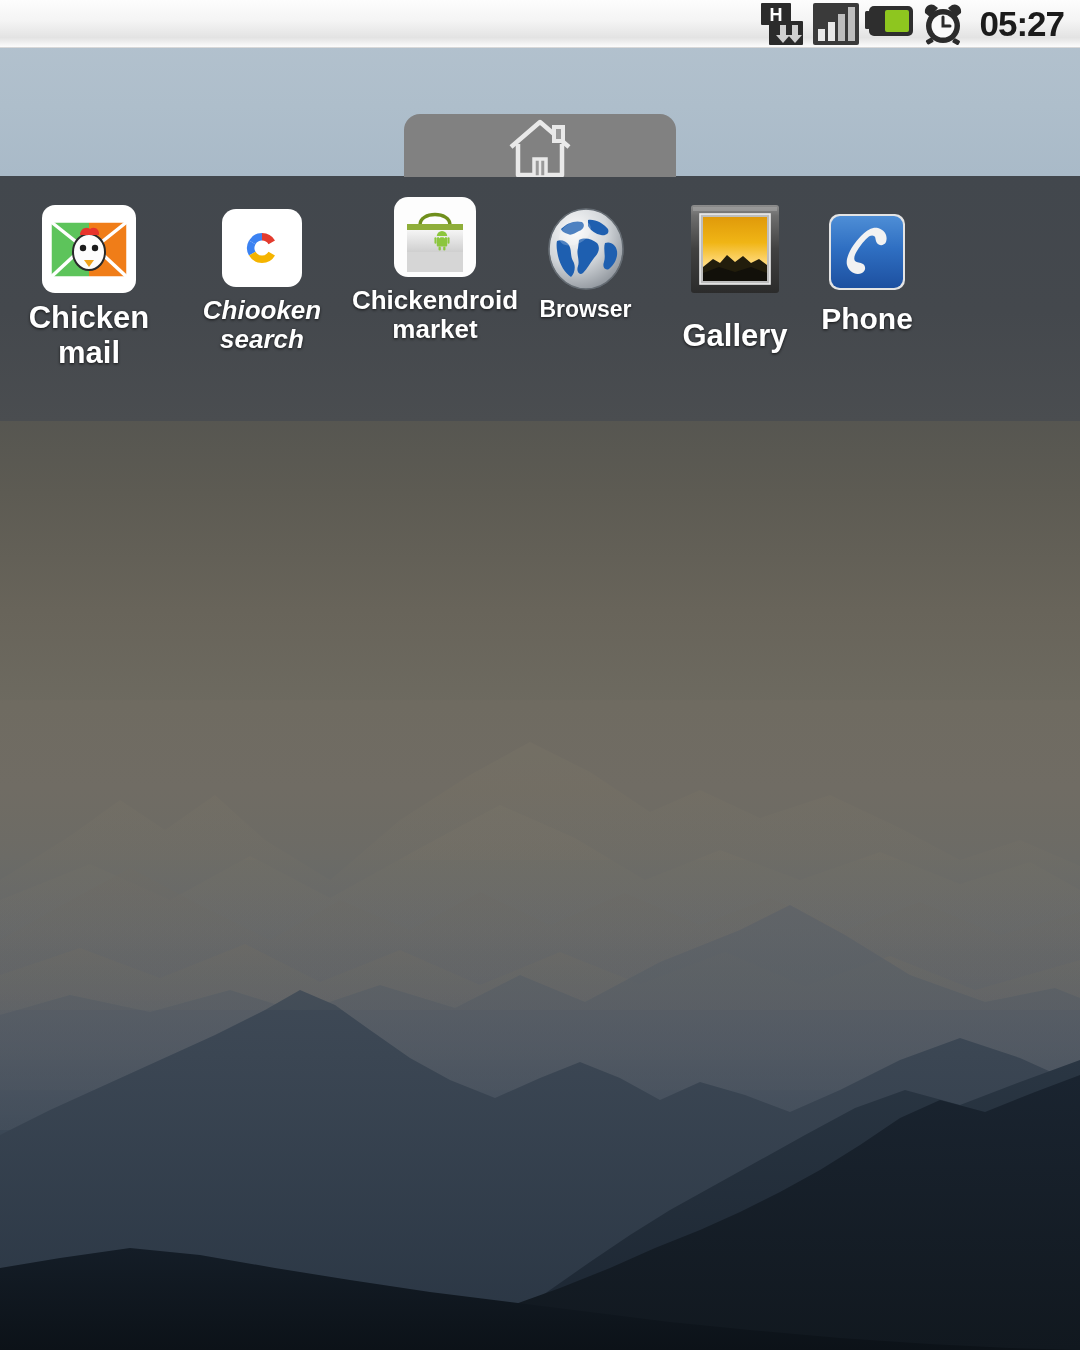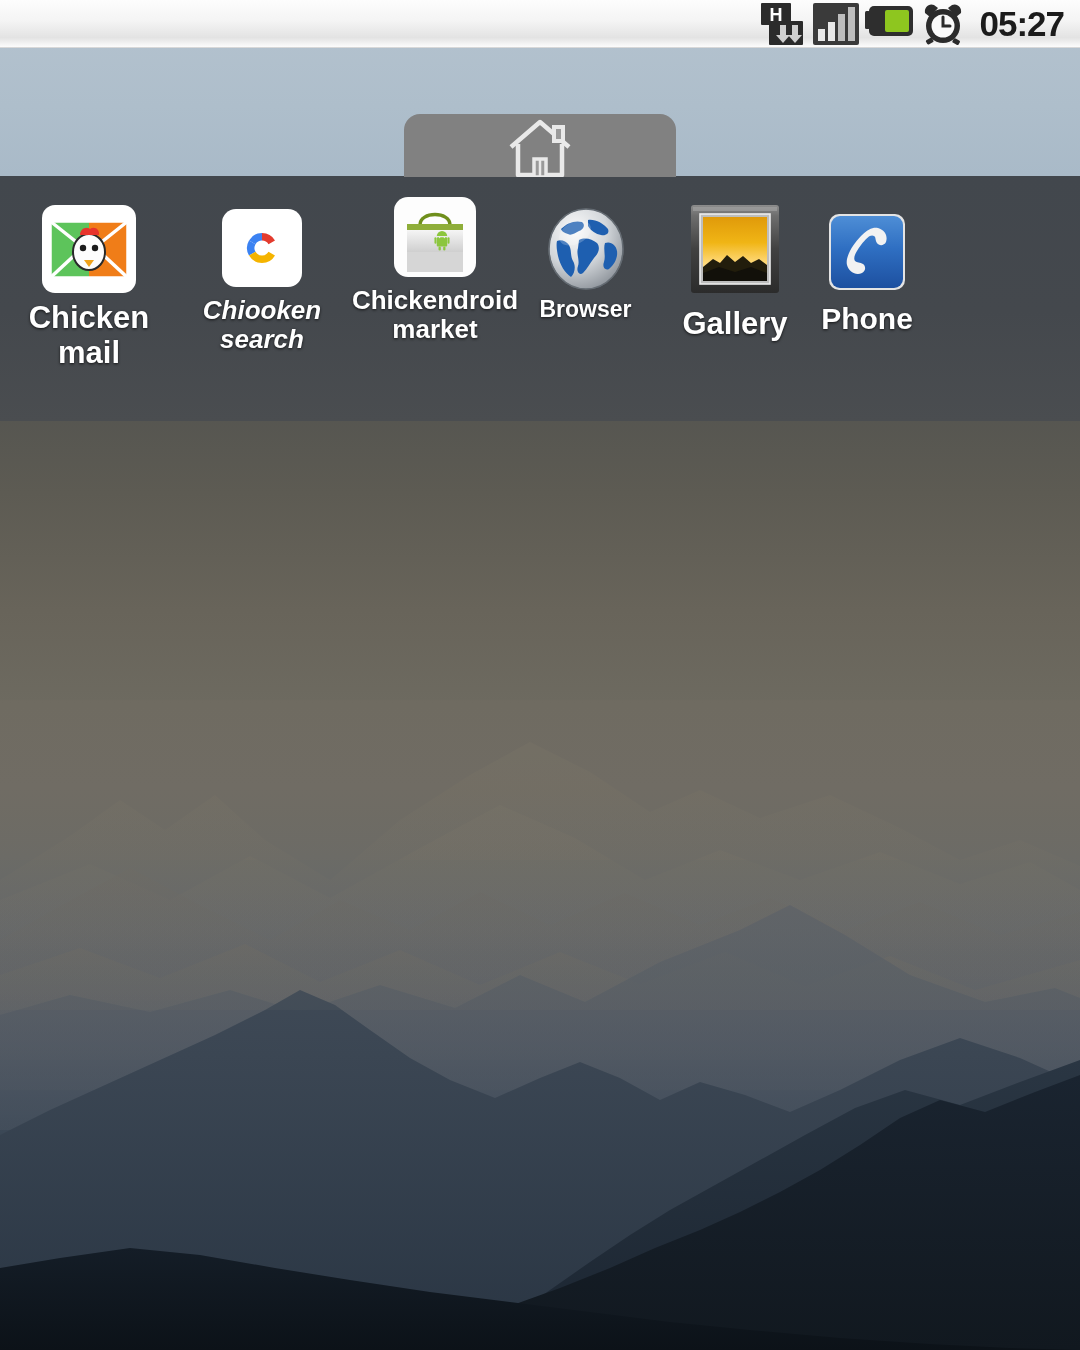--- a/index.html
+++ b/index.html
@@ -150,21 +150,21 @@
   .app-chiookensearch { left: 188px; top: 209px; width: 148px; font-style: italic; }
   .app-chiookensearch .app-label { font-size: 26px; margin-top: 9px; }
 
   .app-market        { left: 348px; top: 197px; width: 158px; margin-left: 8px; }
   .app-market .app-label { font-size: 26px; margin-top: 9px; }
 
   .app-browser       { left: 518px; top: 207px; width: 135px; }
   .app-browser .app-label { font-size: 23px; margin-top: 6px; }
 
   .app-gallery       { left: 670px; top: 203px; width: 130px; }
-  .app-gallery .app-label { font-size: 31px; margin-top: 12px; }
+  .app-gallery .app-label { font-size: 31px; margin-top: 24px; }
 
   .app-phone         { left: 807px; top: 212px; width: 120px; }
   .app-phone .app-label { font-size: 30px; margin-top: 10px; }
 </style>
 </head>
 <body>
 
 <div id="screen">
 
   <div class="wallpaper">

